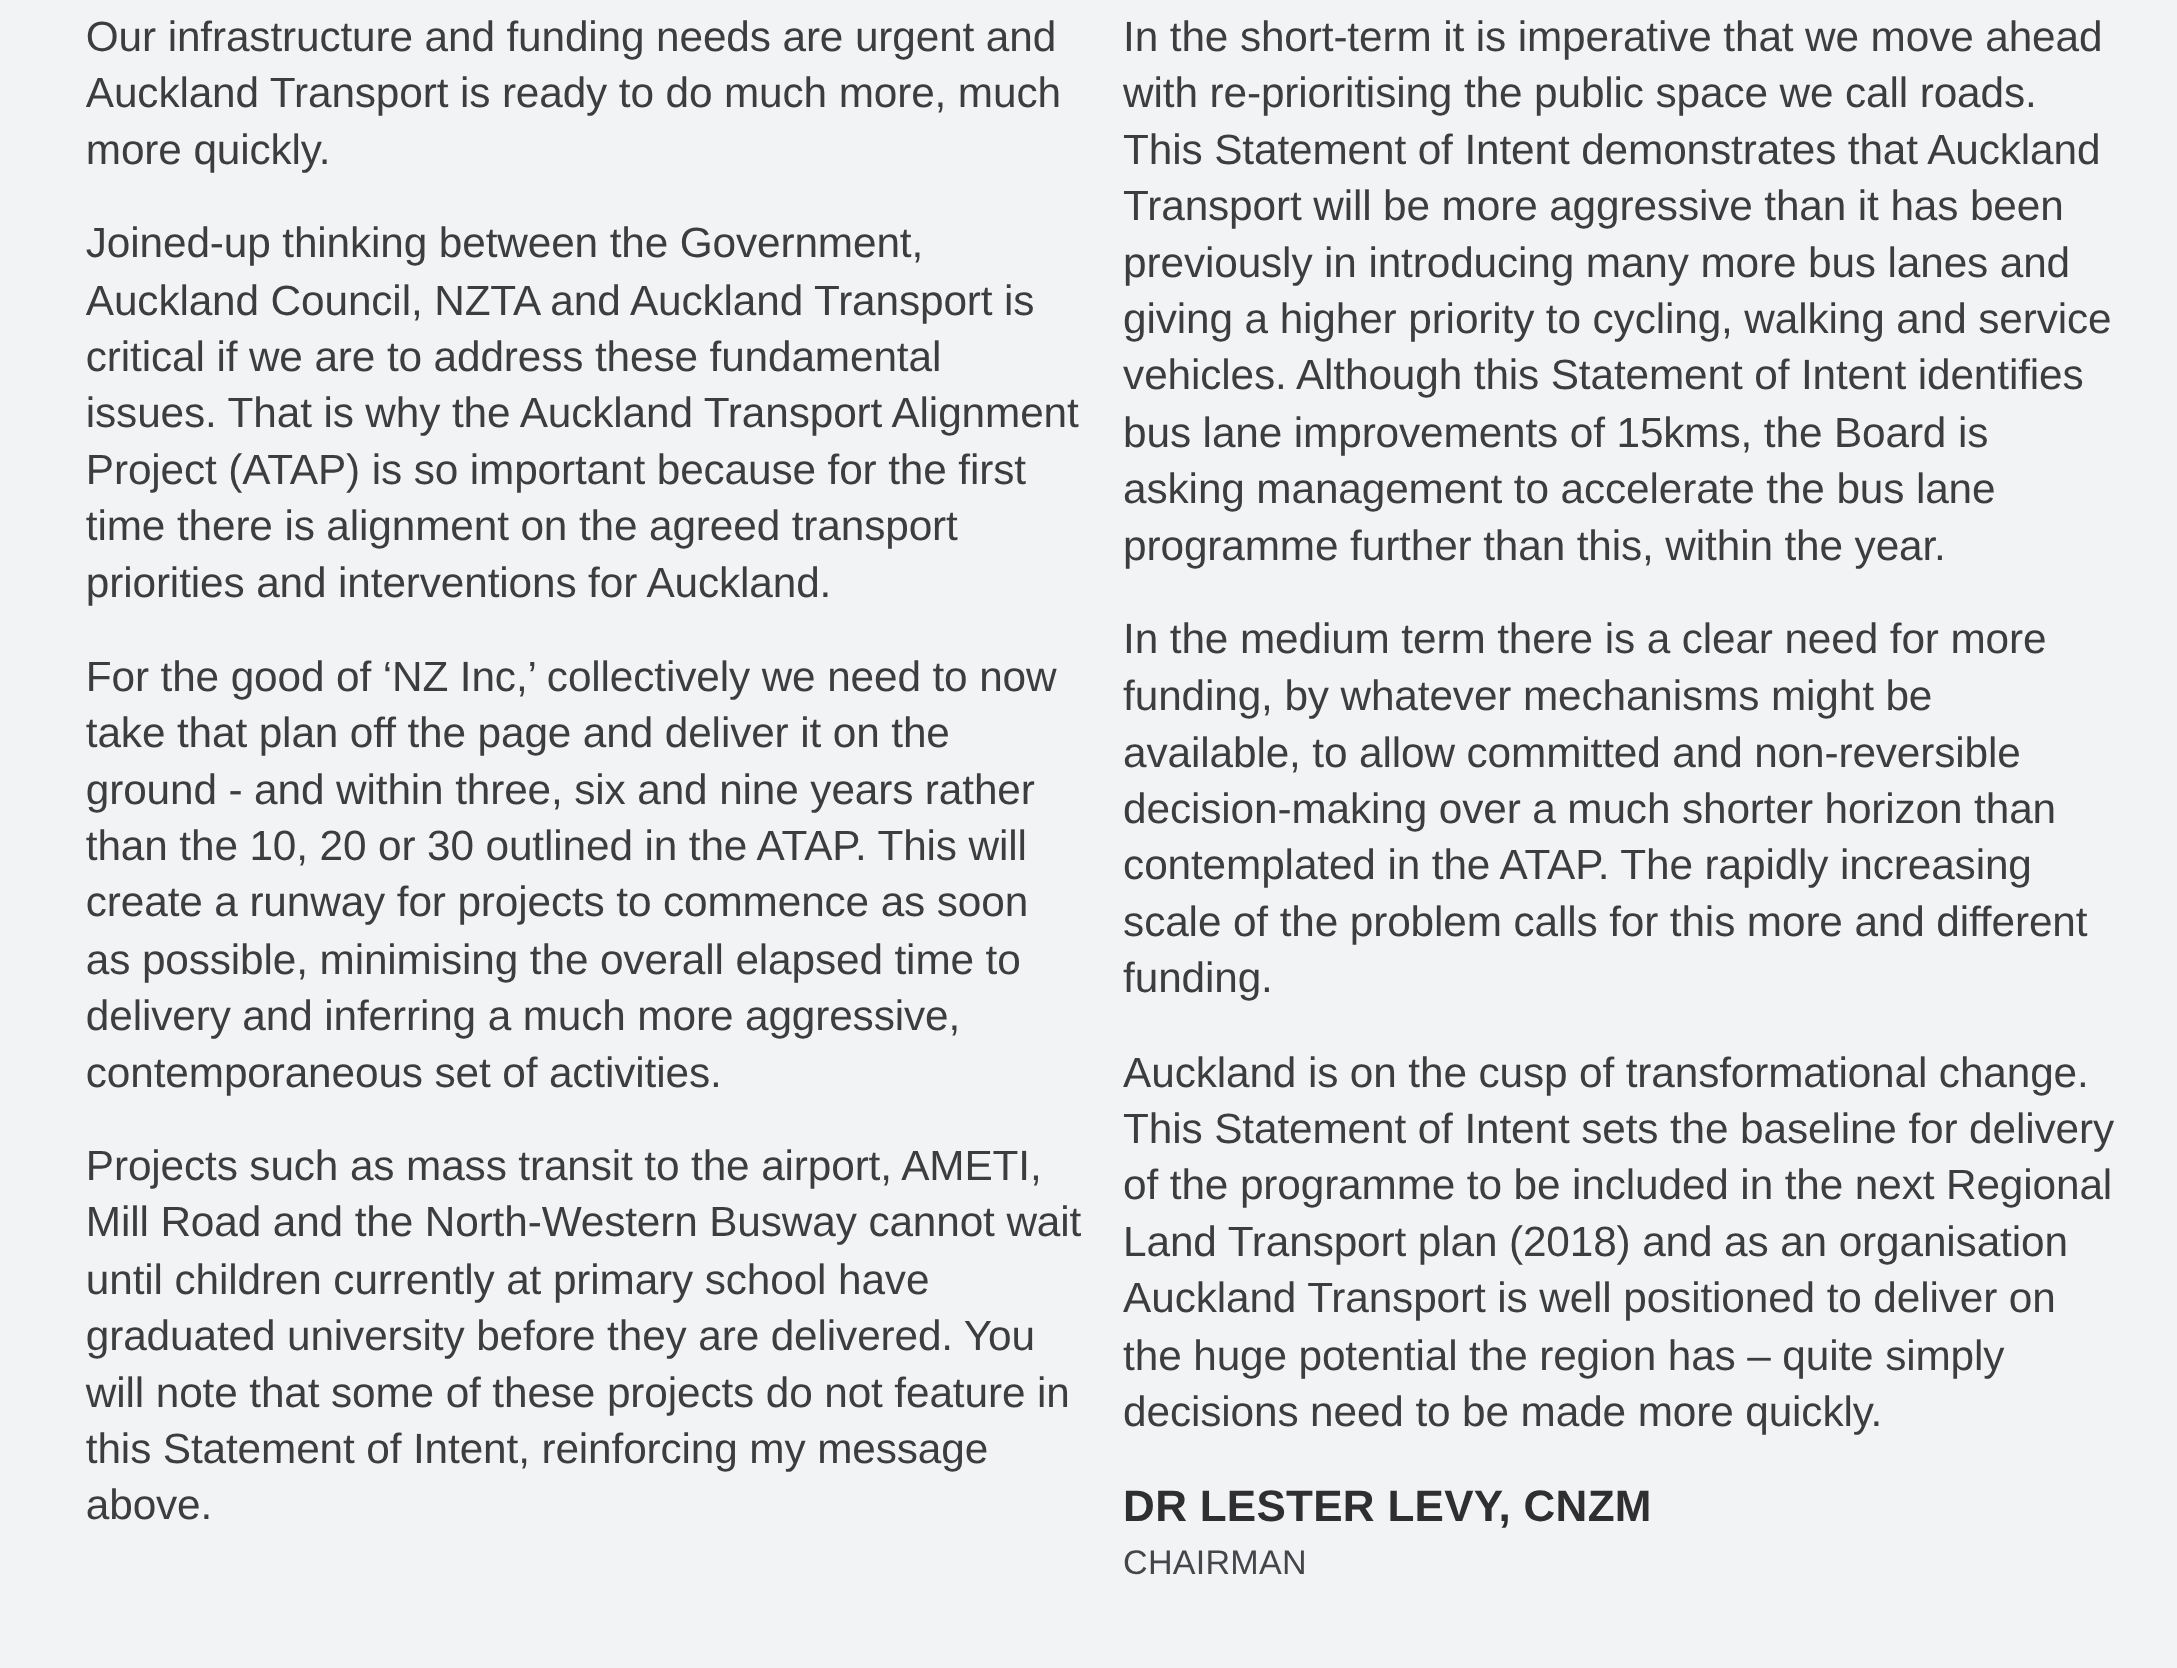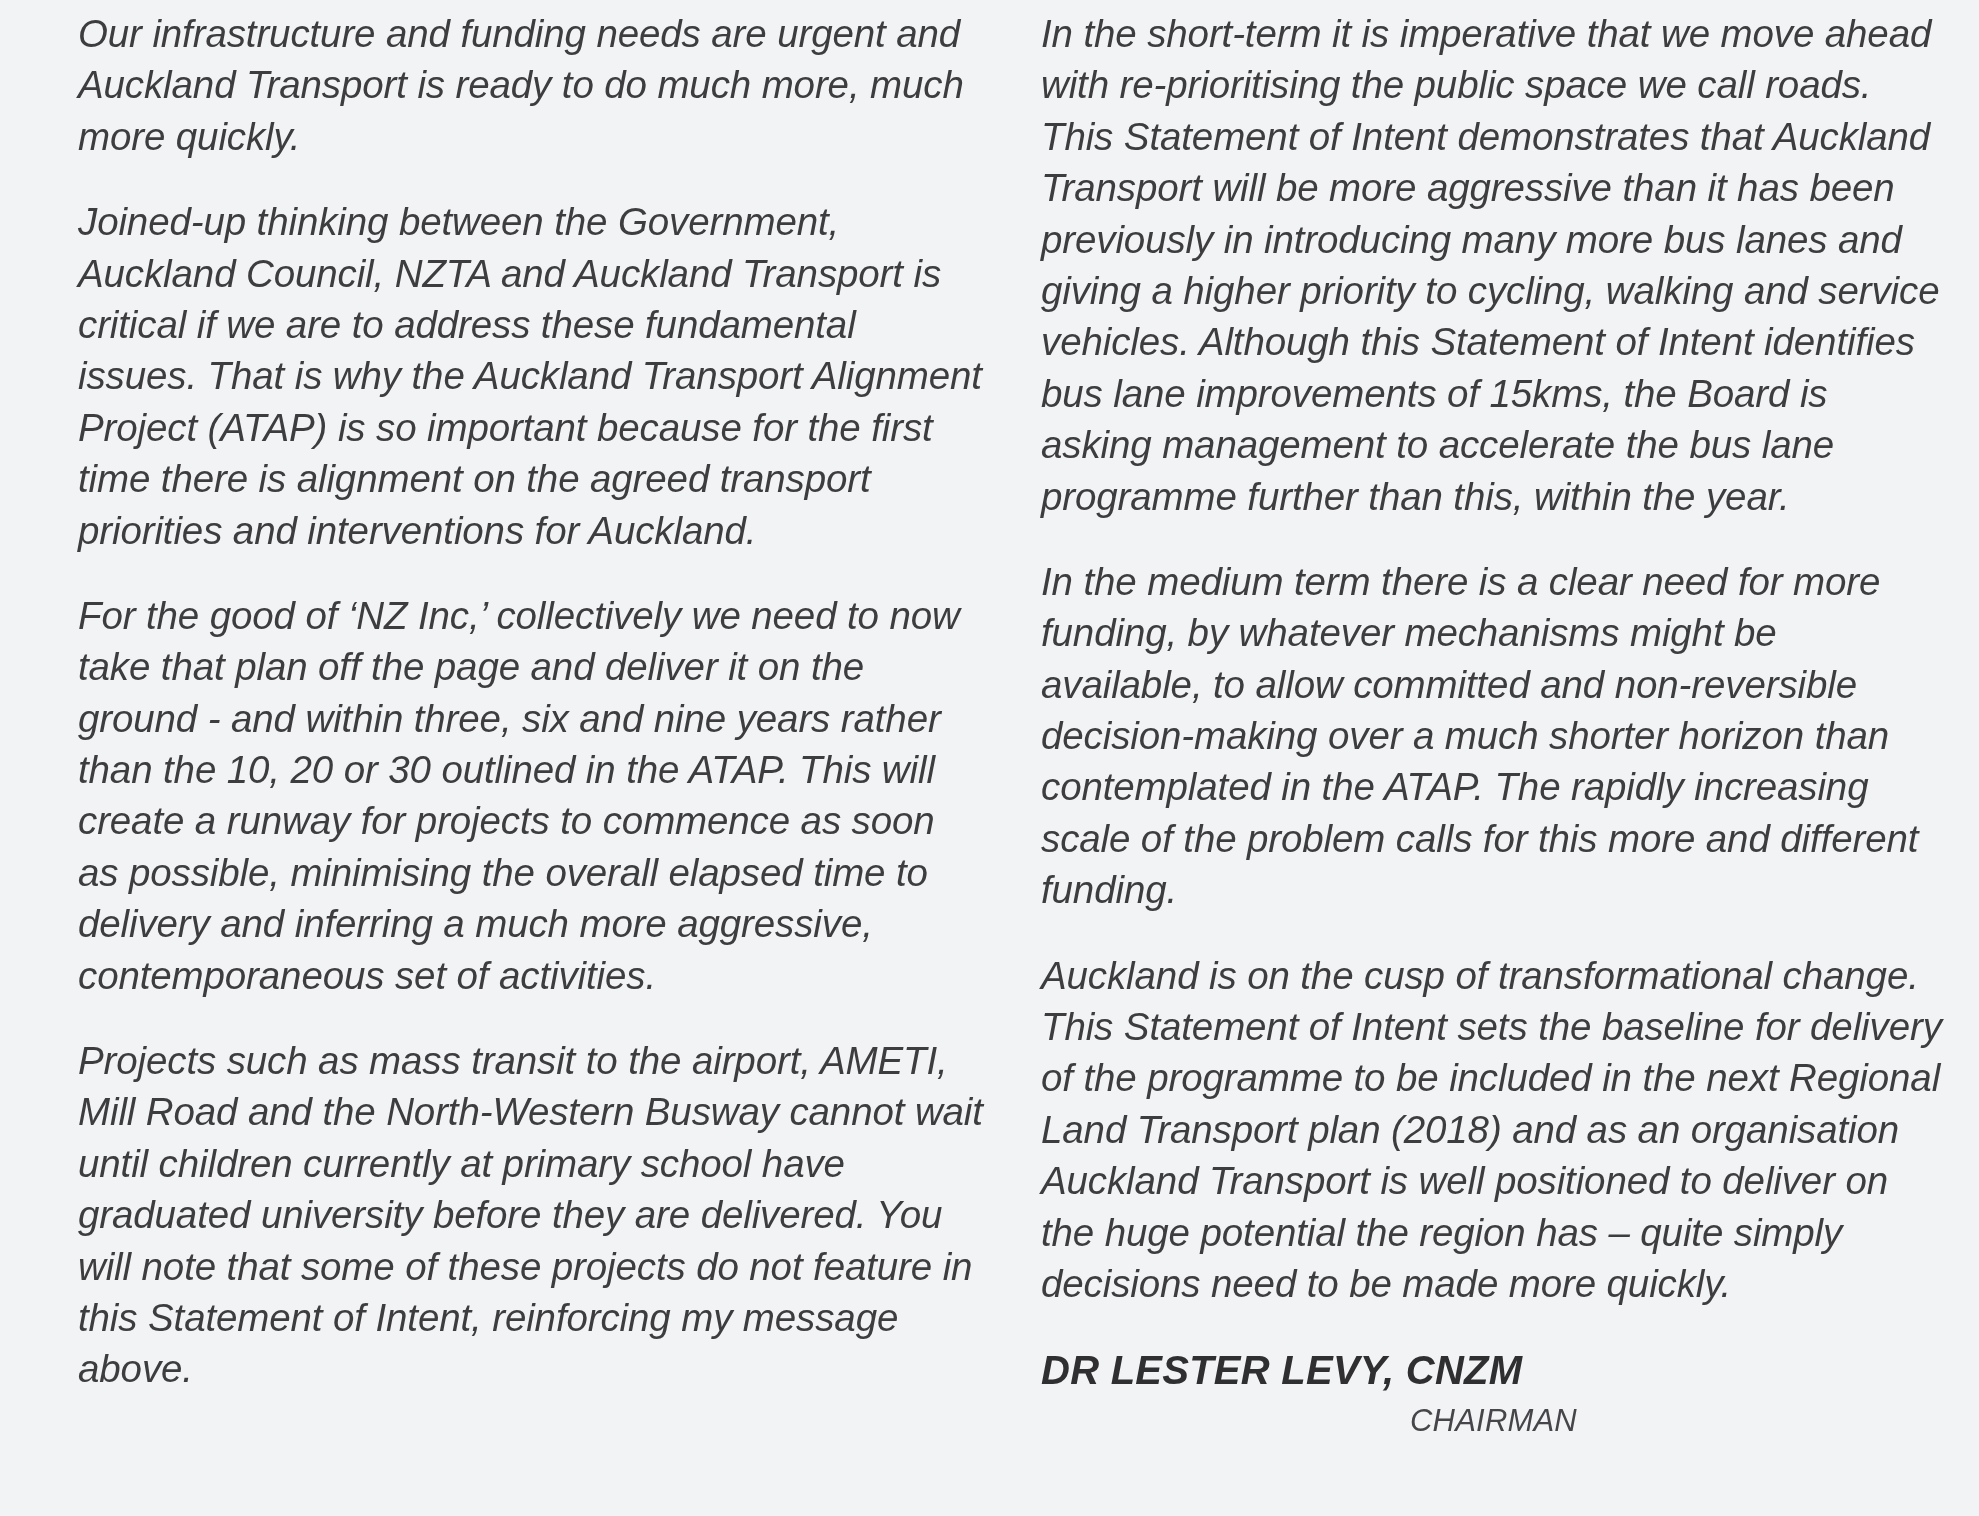--- a/index.html
+++ b/index.html
@@ -19,23 +19,22 @@
     width: 1979px;
     height: 1516px;
     background: #f2f3f5;
     box-sizing: border-box;
     padding: 8px 60px 0 78px;
   }
   .columns {
     display: flex;
     flex-direction: row;
     align-items: flex-start;
-    gap: 58px;
+    gap: 38px;
     height: 100%;
-    font-style: italic;
   }
   .column {
     flex: 0 0 auto;
     width: 905px;
     display: flex;
     flex-direction: column;
   }
   .column-right {
     width: 905px;
   }
@@ -66,21 +65,20 @@
     color: #2f2f31;
     margin: 0 0 4px 0;
   }
   .sig-role {
     font-size: 31px;
     font-weight: 400;
     letter-spacing: 0.2px;
     line-height: 1.32;
     color: #46464a;
     margin: 0;
-    text-align: center;
   }
   .spacer-flex {
     flex: 1 1 auto;
     min-height: 0;
   }
 </style>
 </head>
 <body>
 
 <div class="page">

